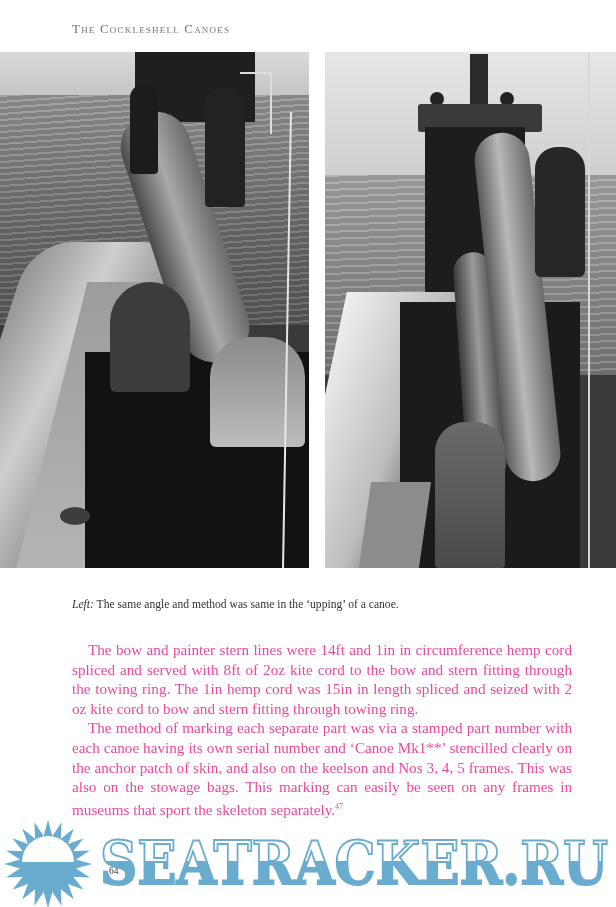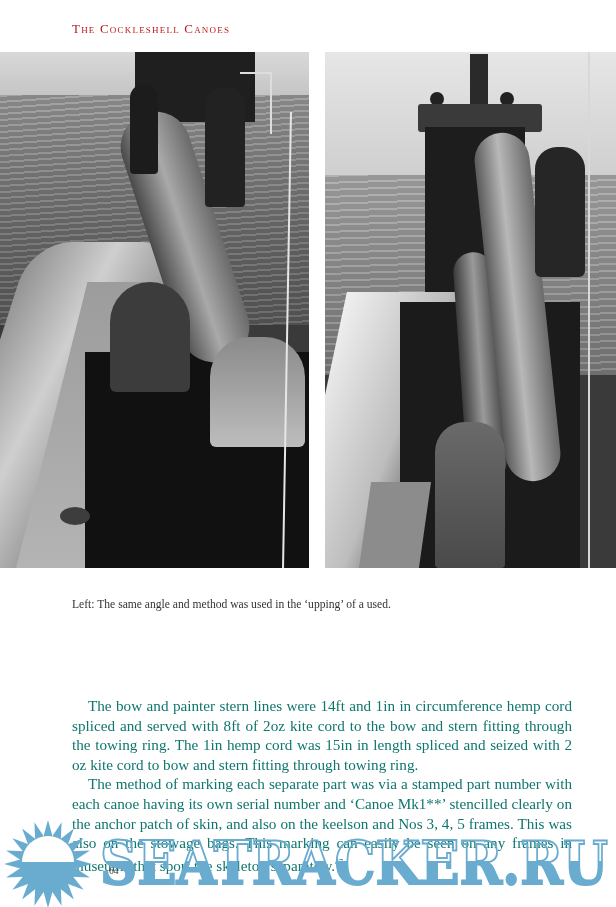--- a/index.html
+++ b/index.html
@@ -4,21 +4,21 @@
 <style>
   html, body { margin: 0; padding: 0; }
   body {
     width: 616px; height: 907px; overflow: hidden; position: relative;
     background: #ffffff;
     font-family: "Liberation Serif", "DejaVu Serif", serif;
     color: #2a2a2a;
   }
   .running-head {
     position: absolute; left: 72px; top: 21px;
-    font-size: 10.5px; letter-spacing: 1.2px; color: #b91c1c;
+    font-size: 10.5px; letter-spacing: 1.2px; color: #737373;
     font-variant: small-caps; font-size: 13px;
   }
   .photo {
     position: absolute; top: 52px; height: 516px; overflow: hidden;
     background: #3a3a3a;
   }
   .photo-left { left: 0; width: 309px; }
   .photo-right { left: 325px; width: 291px; }
 
   
@@ -71,24 +71,24 @@
     background: linear-gradient(100deg, #f0f0f0, #bdbdbd 60%, #4a4a4a); transform: skewX(-12deg); }
   .pr-deck { position:absolute; left:75px; top:250px; width:180px; height:270px; background:#1b1b1b; }
   .pr-deckplate { position:absolute; left:40px; top:430px; width:60px; height:86px; background:#8c8c8c; transform: skewX(-8deg); }
   .pr-man-front { position:absolute; left:110px; top:370px; width:70px; height:146px;
     background: linear-gradient(#6a6a6a, #4a4a4a); border-radius:30px 30px 4px 4px; }
   .pr-cord { position:absolute; left:263px; top:0; width:2px; height:516px; background:#d8d8d8; }
 
   
   .captions { position:absolute; left:72px; top:598px; width:500px; font-size:11.6px; line-height:14.2px; color:#333; }
   .captions p { margin: 0 0 8px 0; text-align: justify; }
-  .captions .lead { }
+  .captions .lead { font-style: italic; }
 
   
-  .body-text { position:absolute; left:72px; top:696px; width:500px; font-size:15.2px; line-height:19.6px; color:#0f766e; }
+  .body-text { position:absolute; left:72px; top:640px; width:500px; font-size:15.2px; line-height:19.6px; color:#ec4899; }
   .body-text p { margin:0; text-indent:16px; text-align:justify; }
   .body-text sup { font-size:8px; vertical-align: 6px; font-family: Liberation Serif, serif; }
 
   .folio { position:absolute; left:72px; top:866px; font-size:9.5px; color:#333;padding-left:37px; }
 
   
   .wm-sun { position:absolute; left:0; top:820px; width:96px; height:87px; }
   .wm-text { position:absolute; left:98px; top:836px; width:512px; height:52px; }
 </style>
 </head>
@@ -126,21 +126,21 @@
   <div class="pr-deckplate"></div>
   <div class="pr-canoe2"></div>
   <div class="pr-canoe"></div>
   <div class="pr-man-top"></div>
   <div class="pr-man-front"></div>
   <div class="pr-cord"></div>
 </div>
 
 <div class="captions">
   <p>
-    <span class="lead">Left:</span><span> The same angle and method was used in the ‘upping’ of a used.</span>
+    <span class="lead">Left:</span><span> The same angle and method was same in the ‘upping’ of a canoe.</span>
   </p>
 </div>
 
 <div class="body-text">
   <p>The bow and painter stern lines were 14ft and 1in in circumference hemp cord spliced and served with 8ft of 2oz kite cord to the bow and stern fitting through the towing ring. The 1in hemp cord was 15in in length spliced and seized with 2 oz kite cord to bow and stern fitting through towing ring.</p>
   <p><span>The method of marking each separate part was via a stamped part number with each canoe having its own serial number and ‘Canoe Mk1**’ stencilled clearly on the anchor patch of skin, and also on the keelson and Nos 3, 4, 5 frames. This was also on the stowage bags. This marking can easily be seen on any frames in museums that sport the skeleton separately.</span><sup>47</sup></p>
 </div>
 
 <svg class="wm-sun" viewBox="0 0 96 87">
   <g transform="translate(48,44)">

